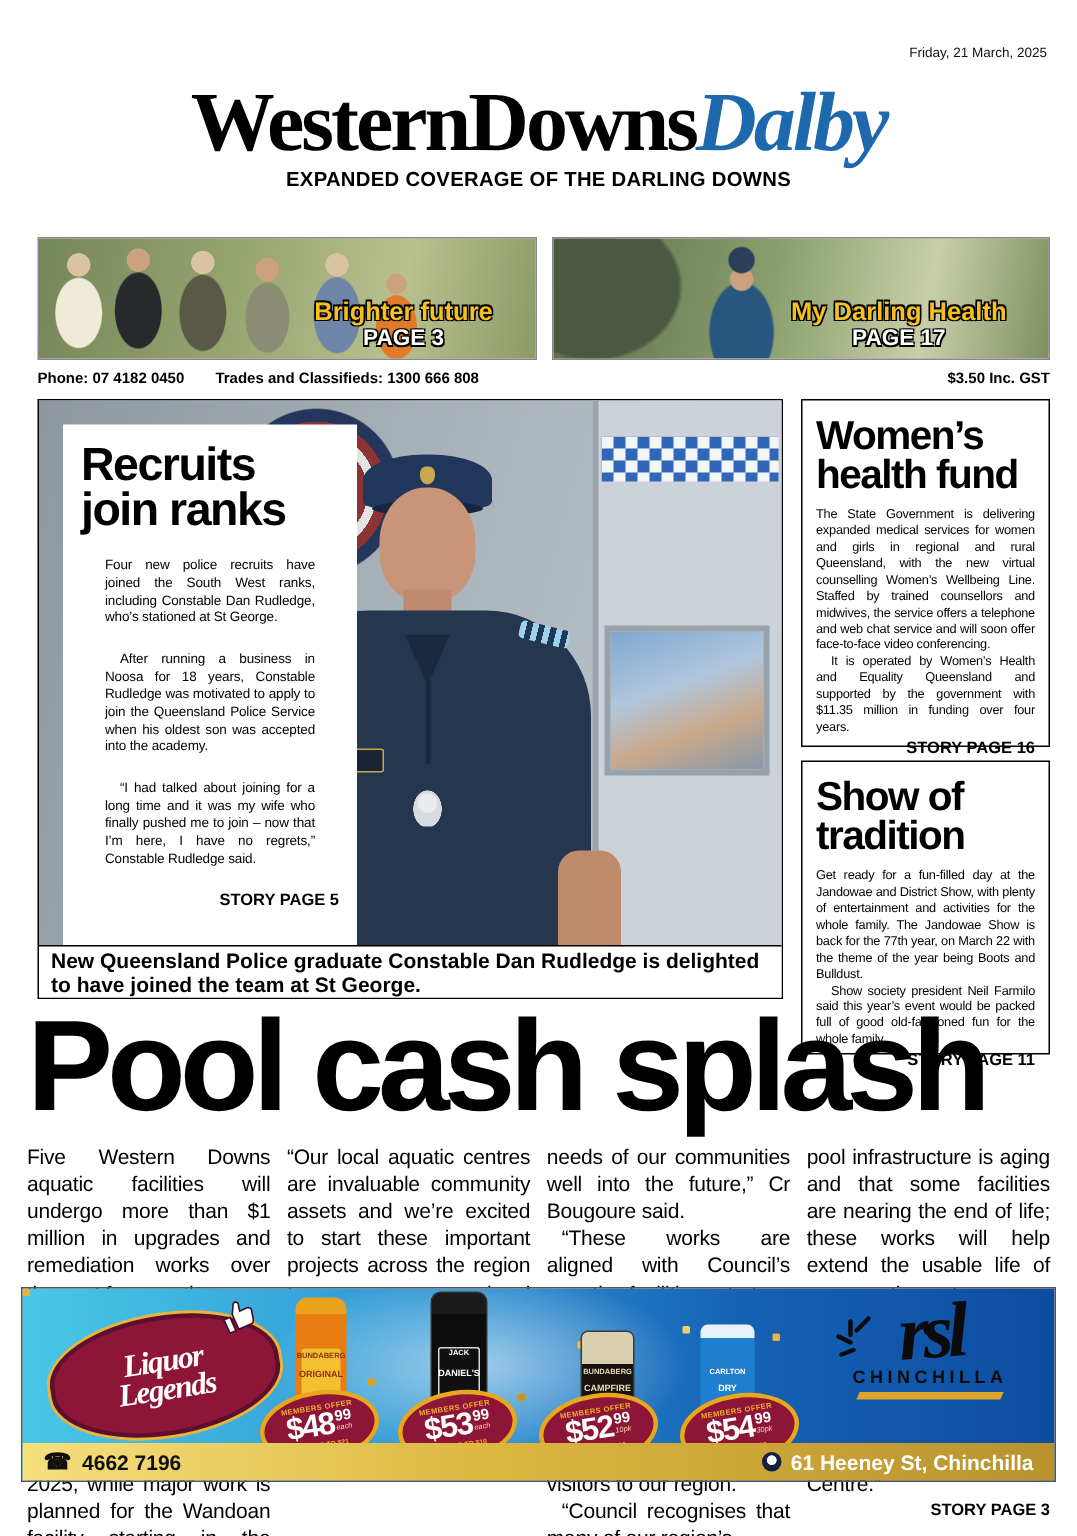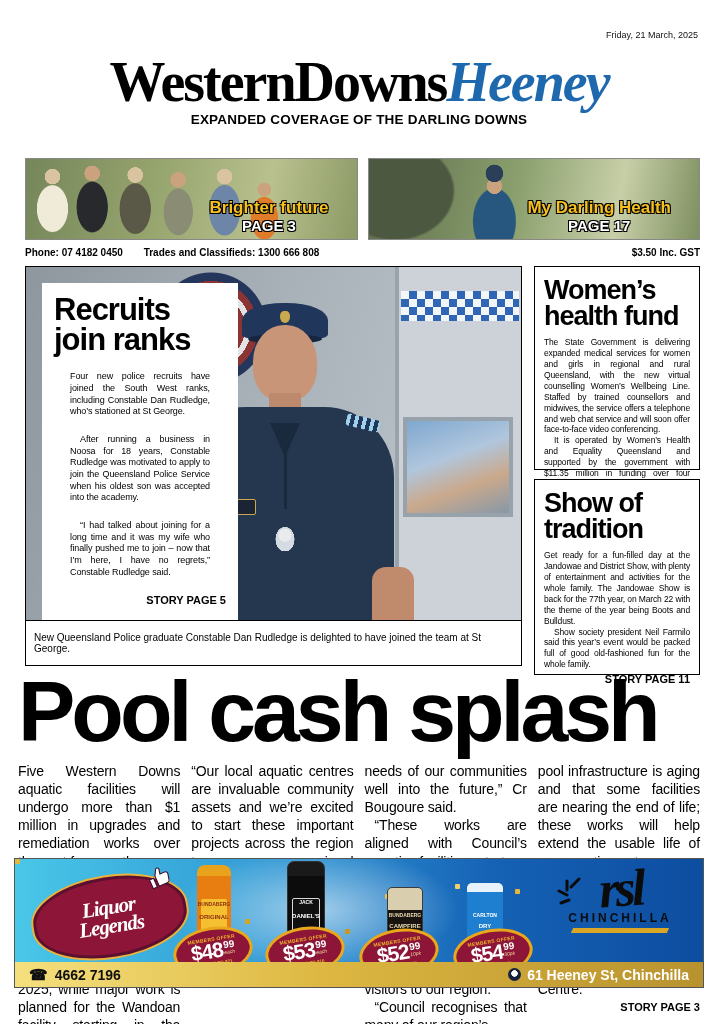--- a/index.html
+++ b/index.html
@@ -79,34 +79,34 @@
              background:repeating-linear-gradient(90deg,#9fd1ea 0 4px,#20365a 4px 8px);}
   .ep-l{left:14px;transform:rotate(-14deg);} .ep-r{right:14px;transform:rotate(14deg);}
   .name-badge{position:absolute;left:36px;top:92px;width:42px;height:14px;background:#1b2434;
               border:1px solid #caa84e;border-radius:2px;}
   .chest-crest{position:absolute;left:50%;top:118px;width:22px;height:26px;margin-left:-11px;
                background:radial-gradient(circle at 50% 40%, #fff 0 6px, transparent 7px),
                           radial-gradient(ellipse at 50% 55%, #e8edf2 0 60%, transparent 62%);
                opacity:.9;}
   .arm{position:absolute;top:300px;width:42px;height:84px;background:#c08a6c;border-radius:14px;}
   .arm-l{left:132px;} .arm-r{left:346px;}
-  .caption{font-size:10px;font-weight:normal;padding:11px 8px;background:#fff;border-top:1px solid #000;}
+  .caption{font-size:14px;font-weight:bold;padding:1px 8px;background:#fff;border-top:1px solid #000;}
   .article-card{position:absolute;left:16px;top:16px;width:196px;height:348px;background:#fff;
                 padding:12px 12px;box-sizing:border-box;}
   .article-card h2{margin:0 0 10px;font-size:31px;line-height:.97;letter-spacing:-1px;}
   .article-card p{margin:16px;font-size:9px;line-height:1.3;text-align:justify;letter-spacing:-.1px;}
   .article-card p + p{text-indent:10px;}
   .story-ref{font-size:11px;font-weight:bold;text-align:right;margin-top:3px;}
 
   .side{width:166px;display:flex;flex-direction:column;gap:9px;}
   .side-box{border:1px solid #000;background:#fff;padding:10px 9px;box-sizing:border-box;}
   .side-box h2{margin:0 0 8px;font-size:27px;line-height:.97;letter-spacing:-1px;}
   .side-box p{margin:0;font-size:8.5px;line-height:1.28;text-align:justify;letter-spacing:-.15px;}
   .side-box p + p{text-indent:10px;}
-  .box-womens{height:204px;} .box-show{height:196px;}
+  .box-womens{height:232px;} .box-show{height:196px;}
 
   
   .pool{position:absolute;top:674px;left:18px;right:18px;}
   .pool h2{margin:0;font-size:86px;line-height:.88;letter-spacing:-4px;font-weight:bold;
            white-space:nowrap;}
   .pool-cols{display:flex;gap:11px;margin-top:12px;}
   .pool-col{flex:1;}
   .pool-col p{margin:0;font-size:14px;line-height:1.3;text-align:justify;letter-spacing:-.15px;}
   .pool-col p + p{text-indent:10px;}
 
@@ -169,21 +169,21 @@
   .pin{width:13px;height:13px;border-radius:50%;background:radial-gradient(circle at 50% 42%, #fff 0 3px, #16233f 3.5px);}
 </style>
 </head>
 <body>
 
 <div id="page">
 
   <div class="dateline">Friday, 21 March, 2025</div>
 
   <div class="masthead">
-    <h1><span>WesternDowns</span><span class="mh-accent">Heeney</span></h1>
+    <h1><span>WesternDowns</span><span class="mh-accent">Dalby</span></h1>
     <div class="tagline">EXPANDED COVERAGE OF THE DARLING DOWNS</div>
   </div>
 
   <div class="banners">
     <div class="promo promo-left-bg">
       <div class="promo-label">
         <div class="promo-title">Brighter future</div>
         <div class="promo-page">PAGE 3</div>
       </div>
     </div>

